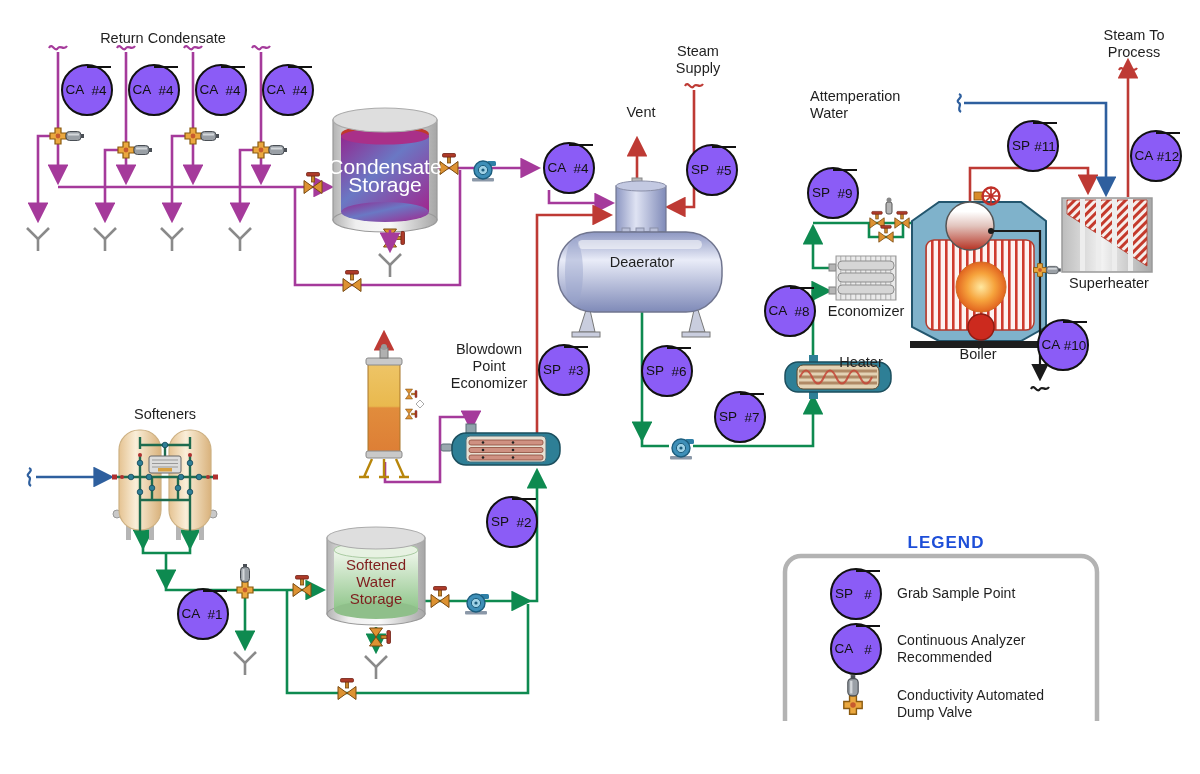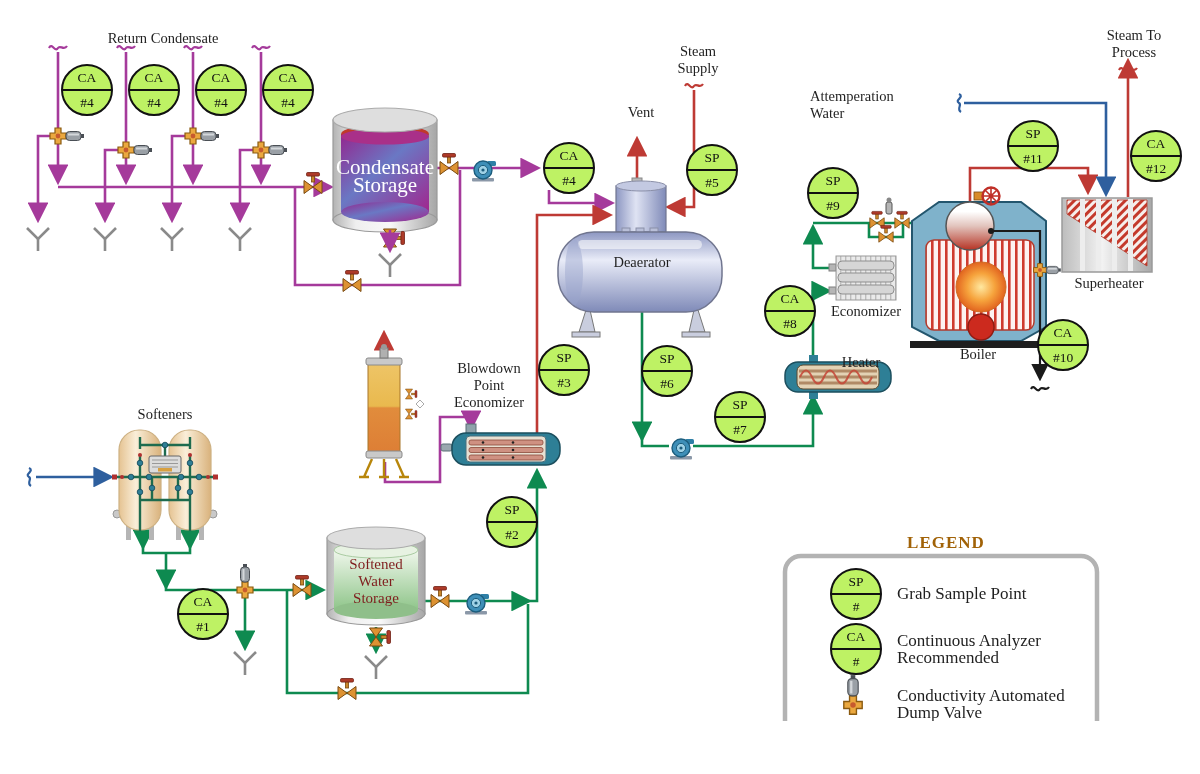--- a/index.html
+++ b/index.html
@@ -1,28 +1,28 @@
 <!DOCTYPE html>
 <html><head>
 <meta charset="utf-8">
 <style>
   html,body{margin:0;padding:0;background:#fff;}
   #stage{position:relative;width:1200px;height:721px;background:#fff;overflow:hidden;
-         font-family:Liberation Serif, serif;}
+         font-family:Liberation Sans, sans-serif;}
   #pipes{position:absolute;left:0;top:0;z-index:1;}
   .lbl{position:absolute;z-index:3;font-size:14.5px;line-height:17px;color:#1f1f1f;
        text-align:center;transform:translateX(-50%);white-space:nowrap;}
   .lbl.rt{transform:none;text-align:left;}
   .lbl.white{color:#fff;font-size:21px;line-height:18px;}
   .lbl.dark{color:#7f1d1d;font-size:15px;line-height:17px;}
-  .lbl.legend-title{color:#a16207;font-weight:bold;font-size:17px;letter-spacing:1px;}
-  .legend-text{position:absolute;z-index:3;font-size:17px;line-height:17px;color:#1f1f1f;
+  .lbl.legend-title{color:#1d4ed8;font-weight:bold;font-size:17px;letter-spacing:1px;}
+  .legend-text{position:absolute;z-index:3;font-size:14px;line-height:17px;color:#1f1f1f;
        text-align:left;white-space:nowrap;}
   .tag{position:absolute;width:52px;height:52px;box-sizing:border-box;border:2.5px solid #111;
-       border-radius:50%;background:#bef264;display:flex;flex-direction:column;z-index:3;}
+       border-radius:50%;background:#8b5cf6;display:flex;flex-direction:row;z-index:3;}
   .tag span{flex:1;display:flex;align-items:center;justify-content:center;
        font-size:13.5px;color:#111;line-height:1;}
   .tag .b{border-top:2.2px solid #111;}
 </style>
 </head>
 <body>
 
 <div id="stage">
 
 <svg id="pipes" width="1200" height="774" viewBox="0 0 1200 774">
@@ -448,21 +448,21 @@
 <div class="lbl" style="left:1134px;top:27px">
   <div>Steam To</div>
   <div>Process</div>
 </div>
 
 <div class="lbl" style="left:1109px;top:275px">Superheater</div>
 <div class="lbl" style="left:866px;top:303px">Economizer</div>
 <div class="lbl" style="left:861px;top:354px">Heater</div>
 <div class="lbl" style="left:978px;top:346px">Boiler</div>
 
-<div class="lbl" style="left:489px;top:360px">
+<div class="lbl" style="left:489px;top:341px">
   <div>Blowdown</div>
   <div>Point</div>
   <div>Economizer</div>
 </div>
 
 <div class="lbl" style="left:165px;top:406px">Softeners</div>
 
 <div class="lbl white" style="left:385px;top:158px">
   <div>Condensate</div>
   <div>Storage</div>

